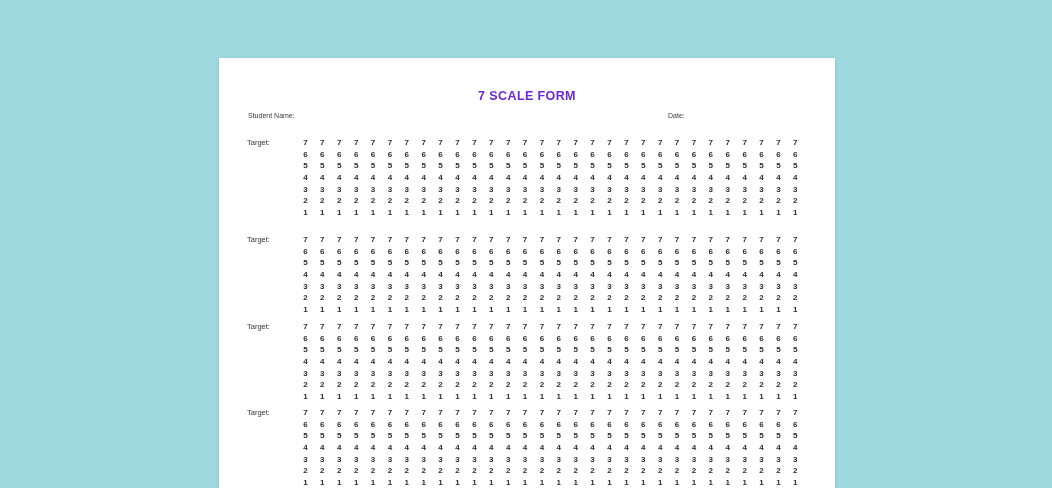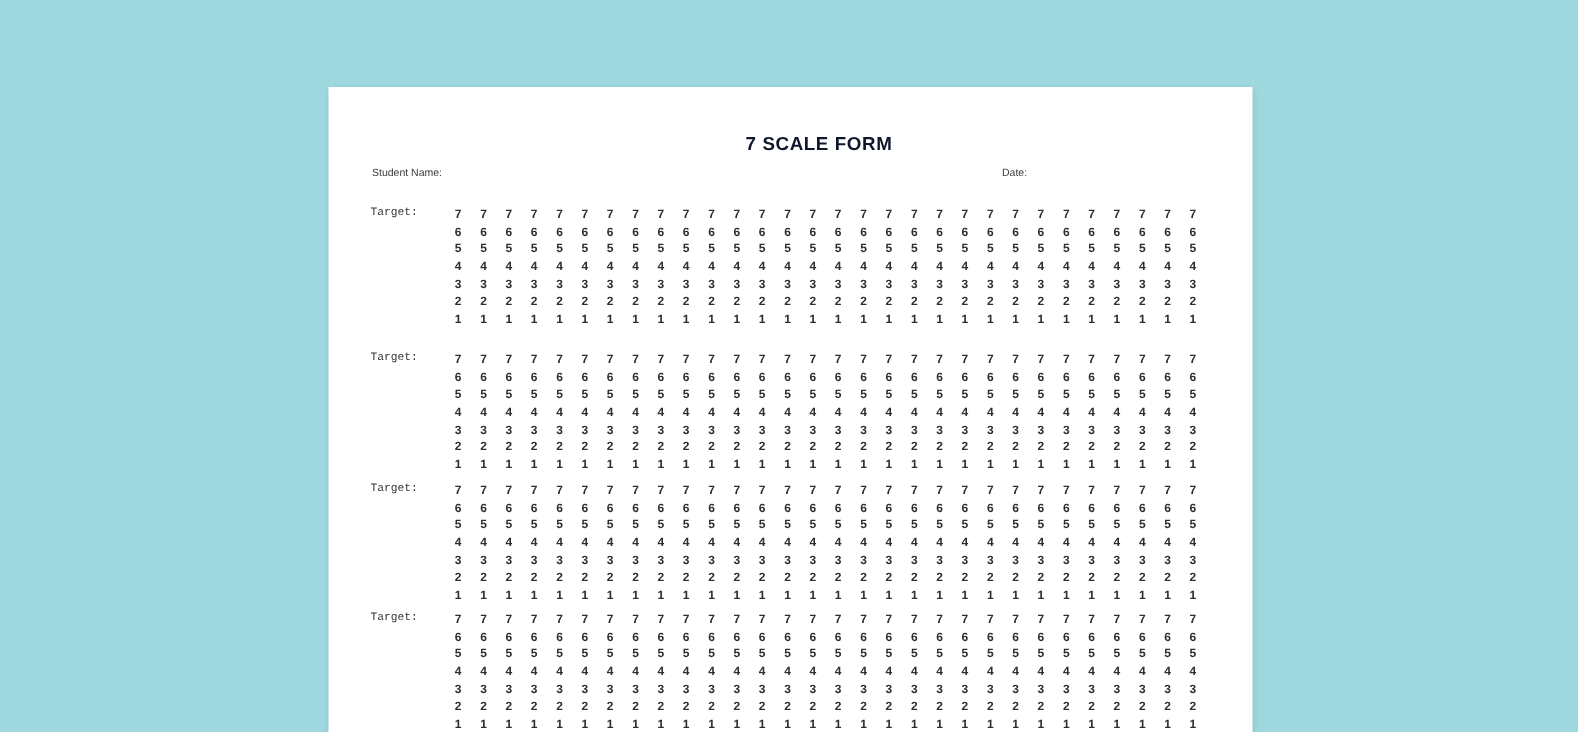--- a/index.html
+++ b/index.html
@@ -64,21 +64,20 @@
   .target-block:nth-of-type(2) { top: 176px; }
   .target-block:nth-of-type(3) { top: 263px; }
   .target-block:nth-of-type(4) { top: 349px; }
   .target-label {
     position: absolute;
     left: 28px;
     top: 0;
     font-size: 7.5px;
     color: #333333;
     line-height: 11.7px;
-    font-family: Liberation Mono, monospace;
   }
   .scale-grid {
     position: absolute;
     left: 78px;
     top: 0;
   }
   .scale-row {
     display: flex;
     height: 11.7px;
   }
@@ -91,21 +90,21 @@
     color: #2e2e2e;
     line-height: 11.7px;
     font-family: "Liberation Sans", "DejaVu Sans", sans-serif;
   }
 </style>
 </head>
 <body>
 
 <div class="canvas-bg" style="background: rgb(158, 216, 222);">
   <div class="form-page" style="background: rgb(255, 255, 255);">
-    <div class="page-title" style="color: #0f172a; margin-left: 19px;">7 SCALE FORM</div>
+    <div class="page-title" style="color: #6d28d9;">7 SCALE FORM</div>
     <div class="student-name-label">Student Name:</div>
     <div class="date-label">Date:</div>
     <div class="target-blocks">
         <div class="target-block">
           <span class="target-label">Target:</span>
           <div class="scale-grid">
             <div class="scale-row">
               <span class="scale-cell">7</span>
               <span class="scale-cell">7</span>
               <span class="scale-cell">7</span>

